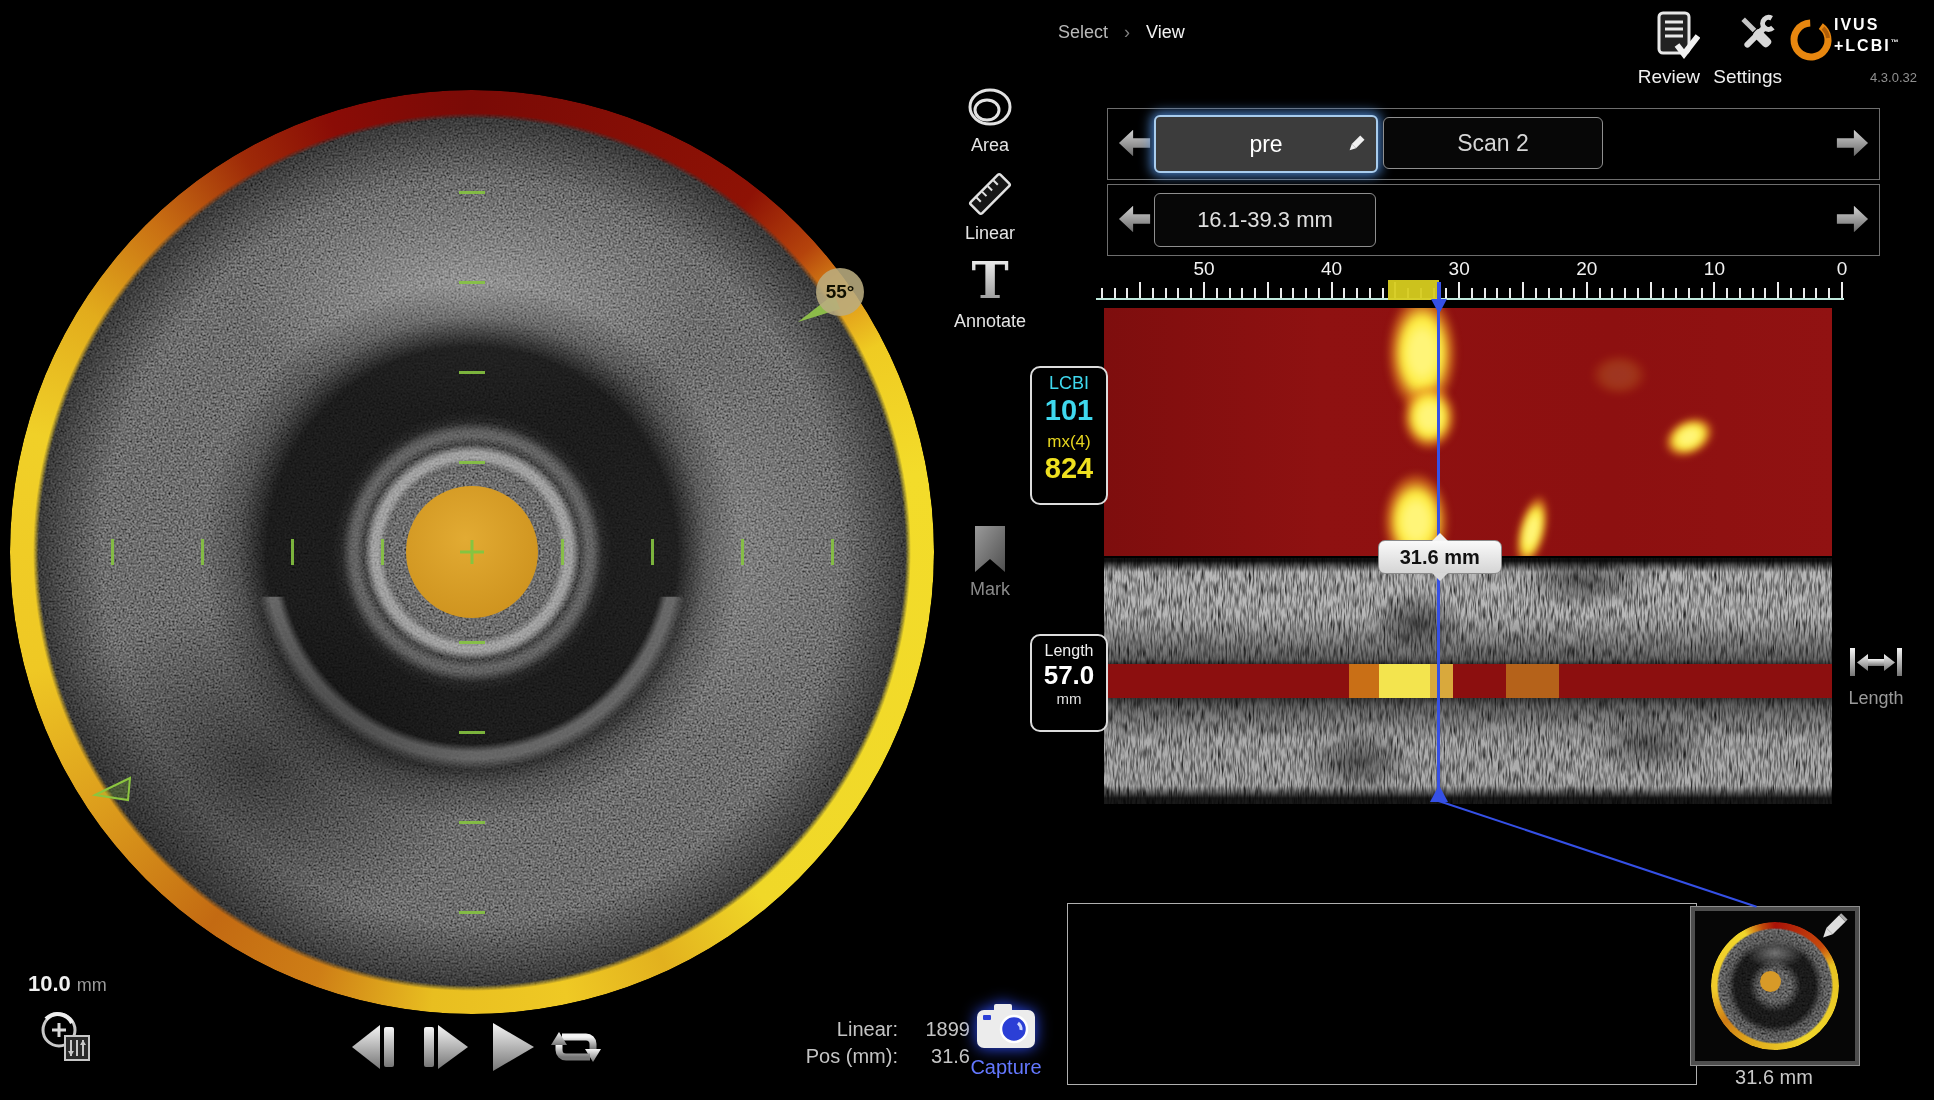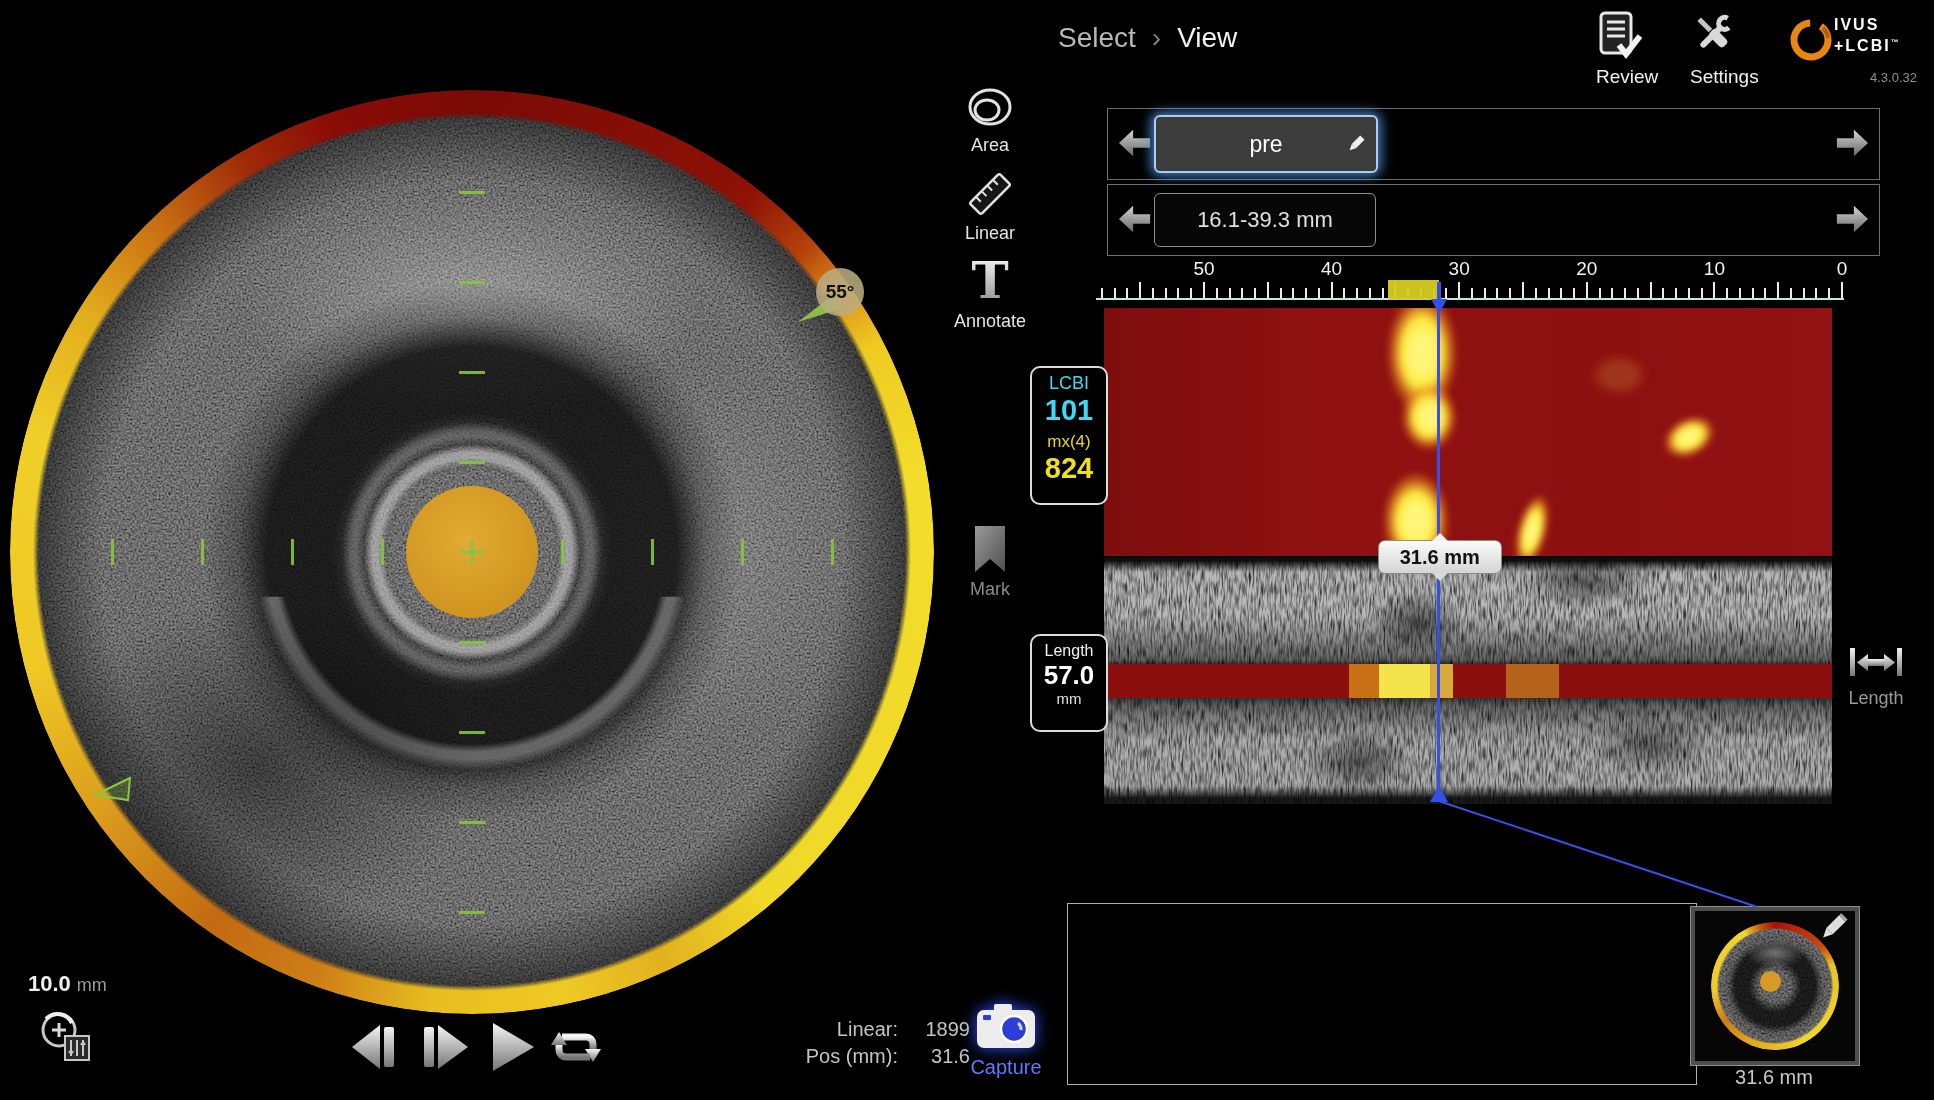--- a/index.html
+++ b/index.html
@@ -125,25 +125,25 @@
   #thumb-label{left:1690px;top:1066px;width:168px;text-align:center;font-size:20px;color:#c8c8c8;}
 
   
   #status-lbls{left:770px;top:1016px;width:128px;text-align:right;font-size:20px;color:#c4c4c4;line-height:27px;}
   #status-vals{left:906px;top:1016px;width:64px;text-align:right;font-size:20px;color:#c4c4c4;line-height:27px;}
   #capture{left:958px;top:1000px;width:96px;text-align:center;cursor:pointer;}
   #capture .lbl{font-size:20px;color:#6478ff;margin-top:0px;}
   .pbtn{position:absolute;cursor:pointer;}
 
   
-  #breadcrumb{left:1058px;top:22px;font-size:28px;}
+  #breadcrumb{left:1058px;top:22px;font-size:18px;}
   #breadcrumb .sel{color:#b8b8b8;cursor:pointer;}
   #breadcrumb .sep{color:#808080;margin:0 16px;}
   #breadcrumb .view{color:#f2f2f2;}
-  .hbtn{position:absolute;top:10px;text-align:left;cursor:pointer;}
+  .hbtn{position:absolute;top:10px;text-align:right;cursor:pointer;}
   .hbtn .lbl{font-size:19px;color:#f0f0f0;margin-top:2px;}
   #logo{left:1788px;top:14px;width:130px;height:52px;}
   #logo .txt{position:absolute;left:46px;top:2px;color:#fff;font-weight:bold;font-size:16px;letter-spacing:2px;line-height:18px;white-space:nowrap;}
   #logo sup{font-size:8px;letter-spacing:0;}
   #version{left:1870px;top:70px;font-size:13px;color:#909090;}
 </style>
 </head>
 <body>
 
 <svg width="0" height="0" style="position:absolute">
@@ -275,20 +275,23 @@
       <path d="M36 13 h-18 v-9 l-15 14 15 14 v-9 h18 z" fill="url(#gArrow)"></path>
     </svg>
     <div class="btn" id="pre-btn">
       <span>pre</span>
       <svg class="pencil" width="22" height="22">
         <g transform="rotate(135 11 11)">
           <rect x="2" y="8" width="12" height="6" fill="#f0f0f0"></rect>
           <polygon points="14,8 20,11 14,14" fill="#f0f0f0"></polygon>
         </g>
       </svg>
+    </div>
+    <div class="btn" id="scan2-btn">
+      <span>Scan 2</span>
     </div>
     <svg class="nav-arrow" style="left:725px" viewBox="0 0 40 36">
       <path d="M4 13 h18 v-9 l15 14 -15 14 v-9 H4 z" fill="url(#gArrow)"></path>
     </svg>
   </div>
   <div class="selbox" style="top:184px">
     <svg class="nav-arrow" style="left:8px" viewBox="0 0 40 36">
       <path d="M36 13 h-18 v-9 l-15 14 15 14 v-9 h18 z" fill="url(#gArrow)"></path>
     </svg>
     <div class="btn" id="range-btn">

